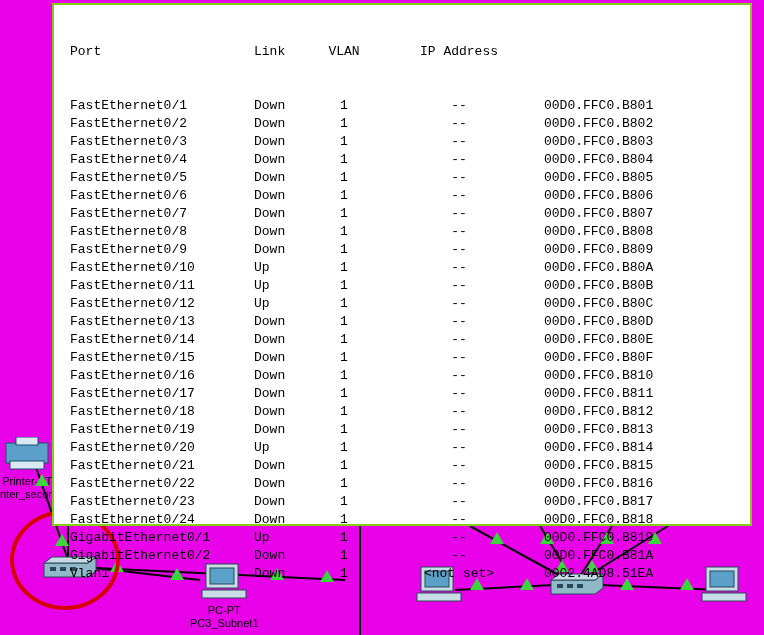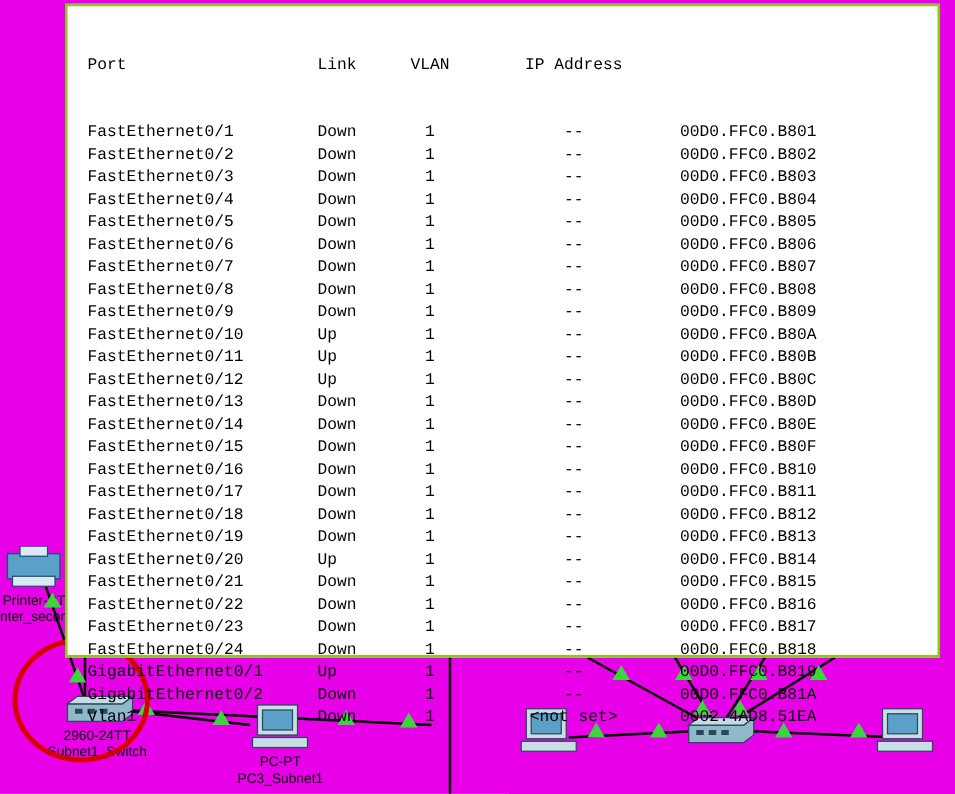--- a/index.html
+++ b/index.html
@@ -106,23 +106,20 @@
 <div class="device" style="left:38px; top:553px;">
   <span class="switch-icon">
     <svg width="60" height="28">
       <polygon points="6,10 50,10 58,4 58,18 50,24 6,24" fill="#8fb8c8" stroke="#2a4858"></polygon>
       <polygon points="6,10 50,10 58,4 14,4" fill="#c5dae4" stroke="#2a4858"></polygon>
       <rect x="12" y="14" width="6" height="4" fill="#2a4858"></rect>
       <rect x="22" y="14" width="6" height="4" fill="#2a4858"></rect>
       <rect x="32" y="14" width="6" height="4" fill="#2a4858"></rect>
     </svg>
   </span>
-  <div class="dev-label">
-    <span>2960-24TT</span><br><span>Subnet1_Switch</span>
-  </div>
 </div>
 
 <div class="device" style="left:190px; top:562px;">
   <span class="pc-icon">
     <svg width="48" height="40">
       <rect x="6" y="2" width="32" height="24" fill="#c9dde7" stroke="#2a4858"></rect>
       <rect x="10" y="6" width="24" height="16" fill="#5aa0c8" stroke="#2a4858"></rect>
       <rect x="2" y="28" width="44" height="8" fill="#c9dde7" stroke="#2a4858"></rect>
     </svg>
   </span>

